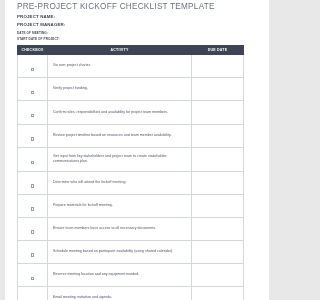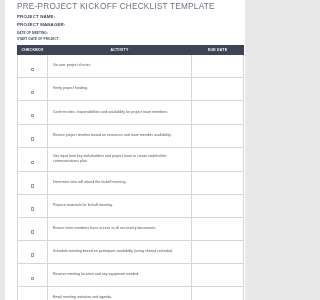--- a/index.html
+++ b/index.html
@@ -8,21 +8,21 @@
     width: 250px;
     height: 300px;
     overflow: hidden;
     background: #e8e8e8;
     font-family: "Liberation Sans", sans-serif;
   }
   #page {
     position: absolute;
     left: 5px;
     top: 0;
-    width: 240px;
+    width: 264px;
     height: 300px;
     background: #ffffff;
     box-sizing: border-box;
   }
   #doc-title {
     position: absolute;
     left: 12px;
     top: 2px;
     font-size: 8.2px;
     letter-spacing: 0.25px;

